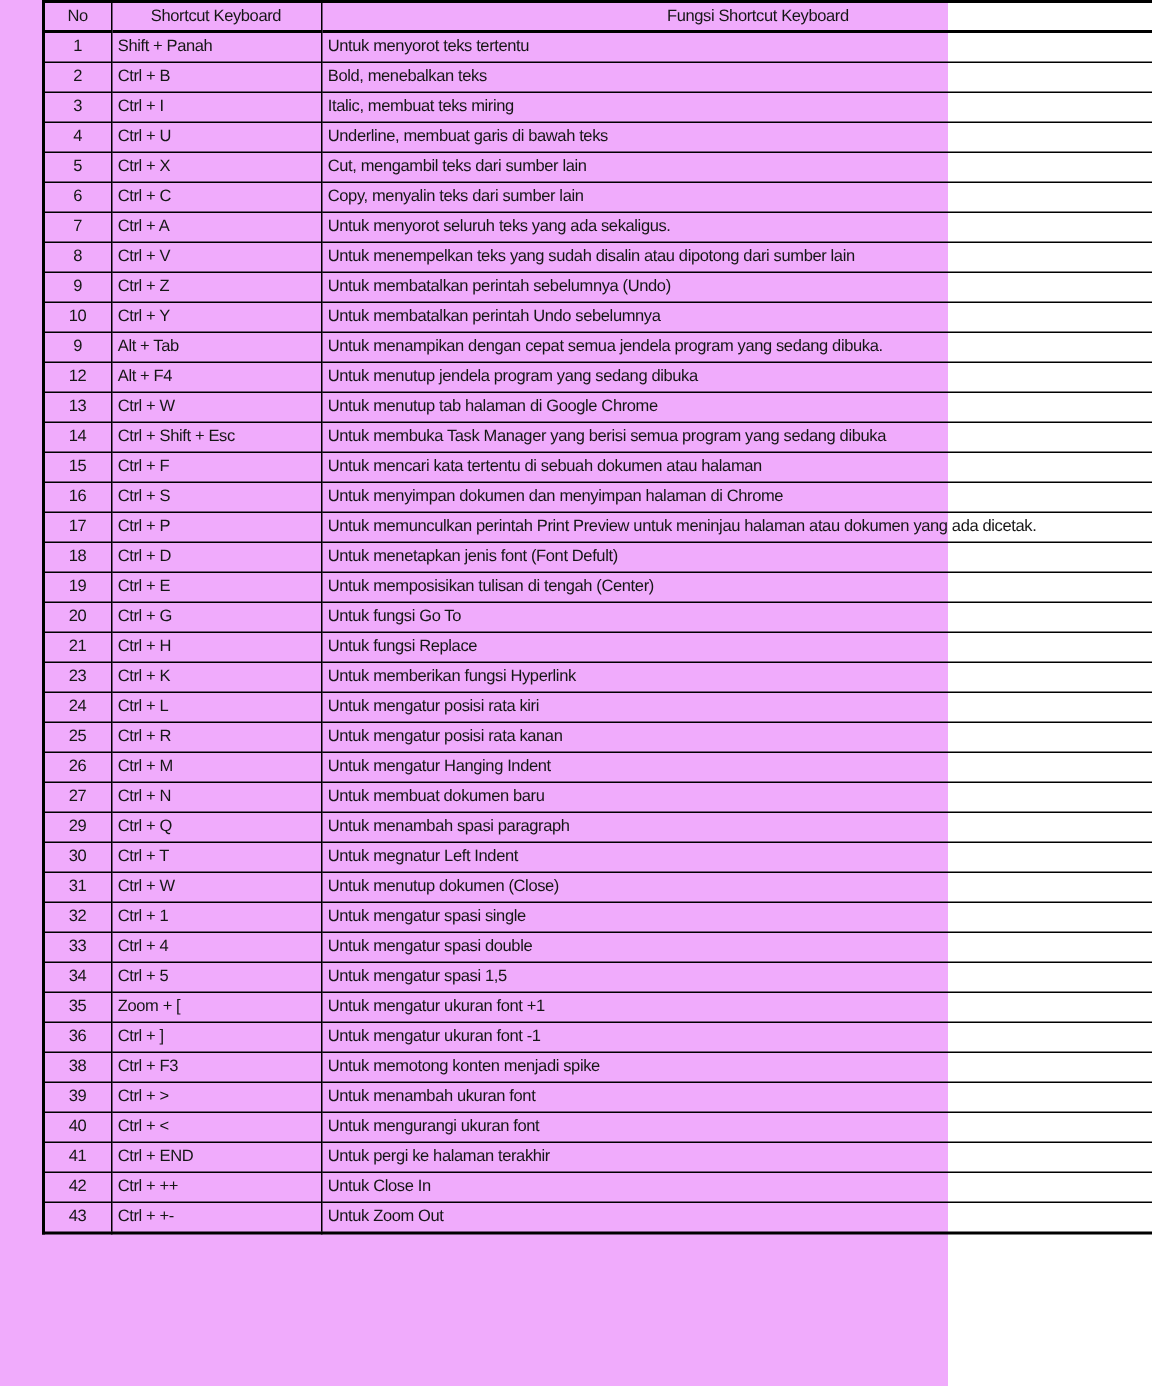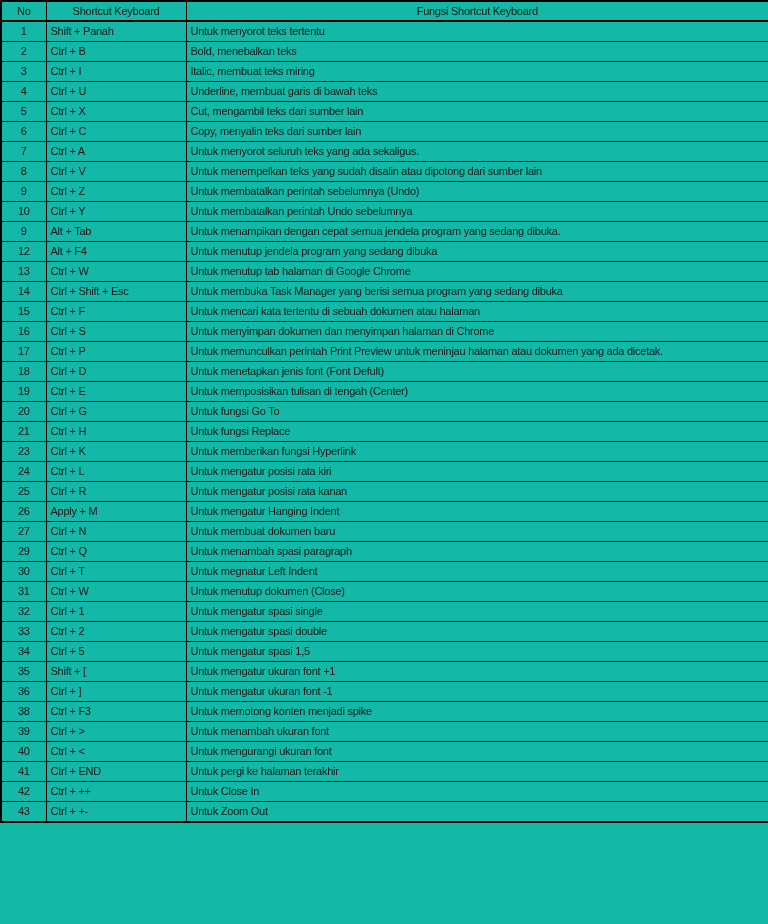--- a/index.html
+++ b/index.html
@@ -2,24 +2,25 @@
 <html><head>
 <meta charset="utf-8">
 <style>
   html, body {
     margin: 0;
     padding: 0;
     background: #ffffff;
     width: 768px;
   }
   .sheet {
-    width: 768px;
+    width: 632px;
     height: 924px;
-    background: #14b8a6;
+    background: #f0abfc;
     box-sizing: border-box;
+    padding-left: 28px;
   }
   table.shortcut-table {
     border-collapse: collapse;
     table-layout: fixed;
     width: 768px;
     font-family: "Liberation Sans", sans-serif;
     font-size: 11px;
     letter-spacing: -0.25px;
     color: #161616;
     border: 2px solid #000000;
@@ -179,21 +180,21 @@
           <td class="cell-shortcut">Ctrl + L</td>
           <td class="cell-fungsi">Untuk mengatur posisi rata kiri</td>
         </tr>
         <tr>
           <td class="cell-no">25</td>
           <td class="cell-shortcut">Ctrl + R</td>
           <td class="cell-fungsi">Untuk mengatur posisi rata kanan</td>
         </tr>
         <tr>
           <td class="cell-no">26</td>
-          <td class="cell-shortcut">Apply + M</td>
+          <td class="cell-shortcut">Ctrl + M</td>
           <td class="cell-fungsi">Untuk mengatur Hanging Indent</td>
         </tr>
         <tr>
           <td class="cell-no">27</td>
           <td class="cell-shortcut">Ctrl + N</td>
           <td class="cell-fungsi">Untuk membuat dokumen baru</td>
         </tr>
         <tr>
           <td class="cell-no">29</td>
           <td class="cell-shortcut">Ctrl + Q</td>
@@ -209,31 +210,31 @@
           <td class="cell-shortcut">Ctrl + W</td>
           <td class="cell-fungsi">Untuk menutup dokumen (Close)</td>
         </tr>
         <tr>
           <td class="cell-no">32</td>
           <td class="cell-shortcut">Ctrl + 1</td>
           <td class="cell-fungsi">Untuk mengatur spasi single</td>
         </tr>
         <tr>
           <td class="cell-no">33</td>
-          <td class="cell-shortcut">Ctrl + 2</td>
+          <td class="cell-shortcut">Ctrl + 4</td>
           <td class="cell-fungsi">Untuk mengatur spasi double</td>
         </tr>
         <tr>
           <td class="cell-no">34</td>
           <td class="cell-shortcut">Ctrl + 5</td>
           <td class="cell-fungsi">Untuk mengatur spasi 1,5</td>
         </tr>
         <tr>
           <td class="cell-no">35</td>
-          <td class="cell-shortcut">Shift + [</td>
+          <td class="cell-shortcut">Zoom + [</td>
           <td class="cell-fungsi">Untuk mengatur ukuran font +1</td>
         </tr>
         <tr>
           <td class="cell-no">36</td>
           <td class="cell-shortcut">Ctrl + ]</td>
           <td class="cell-fungsi">Untuk mengatur ukuran font -1</td>
         </tr>
         <tr>
           <td class="cell-no">38</td>
           <td class="cell-shortcut">Ctrl + F3</td>

